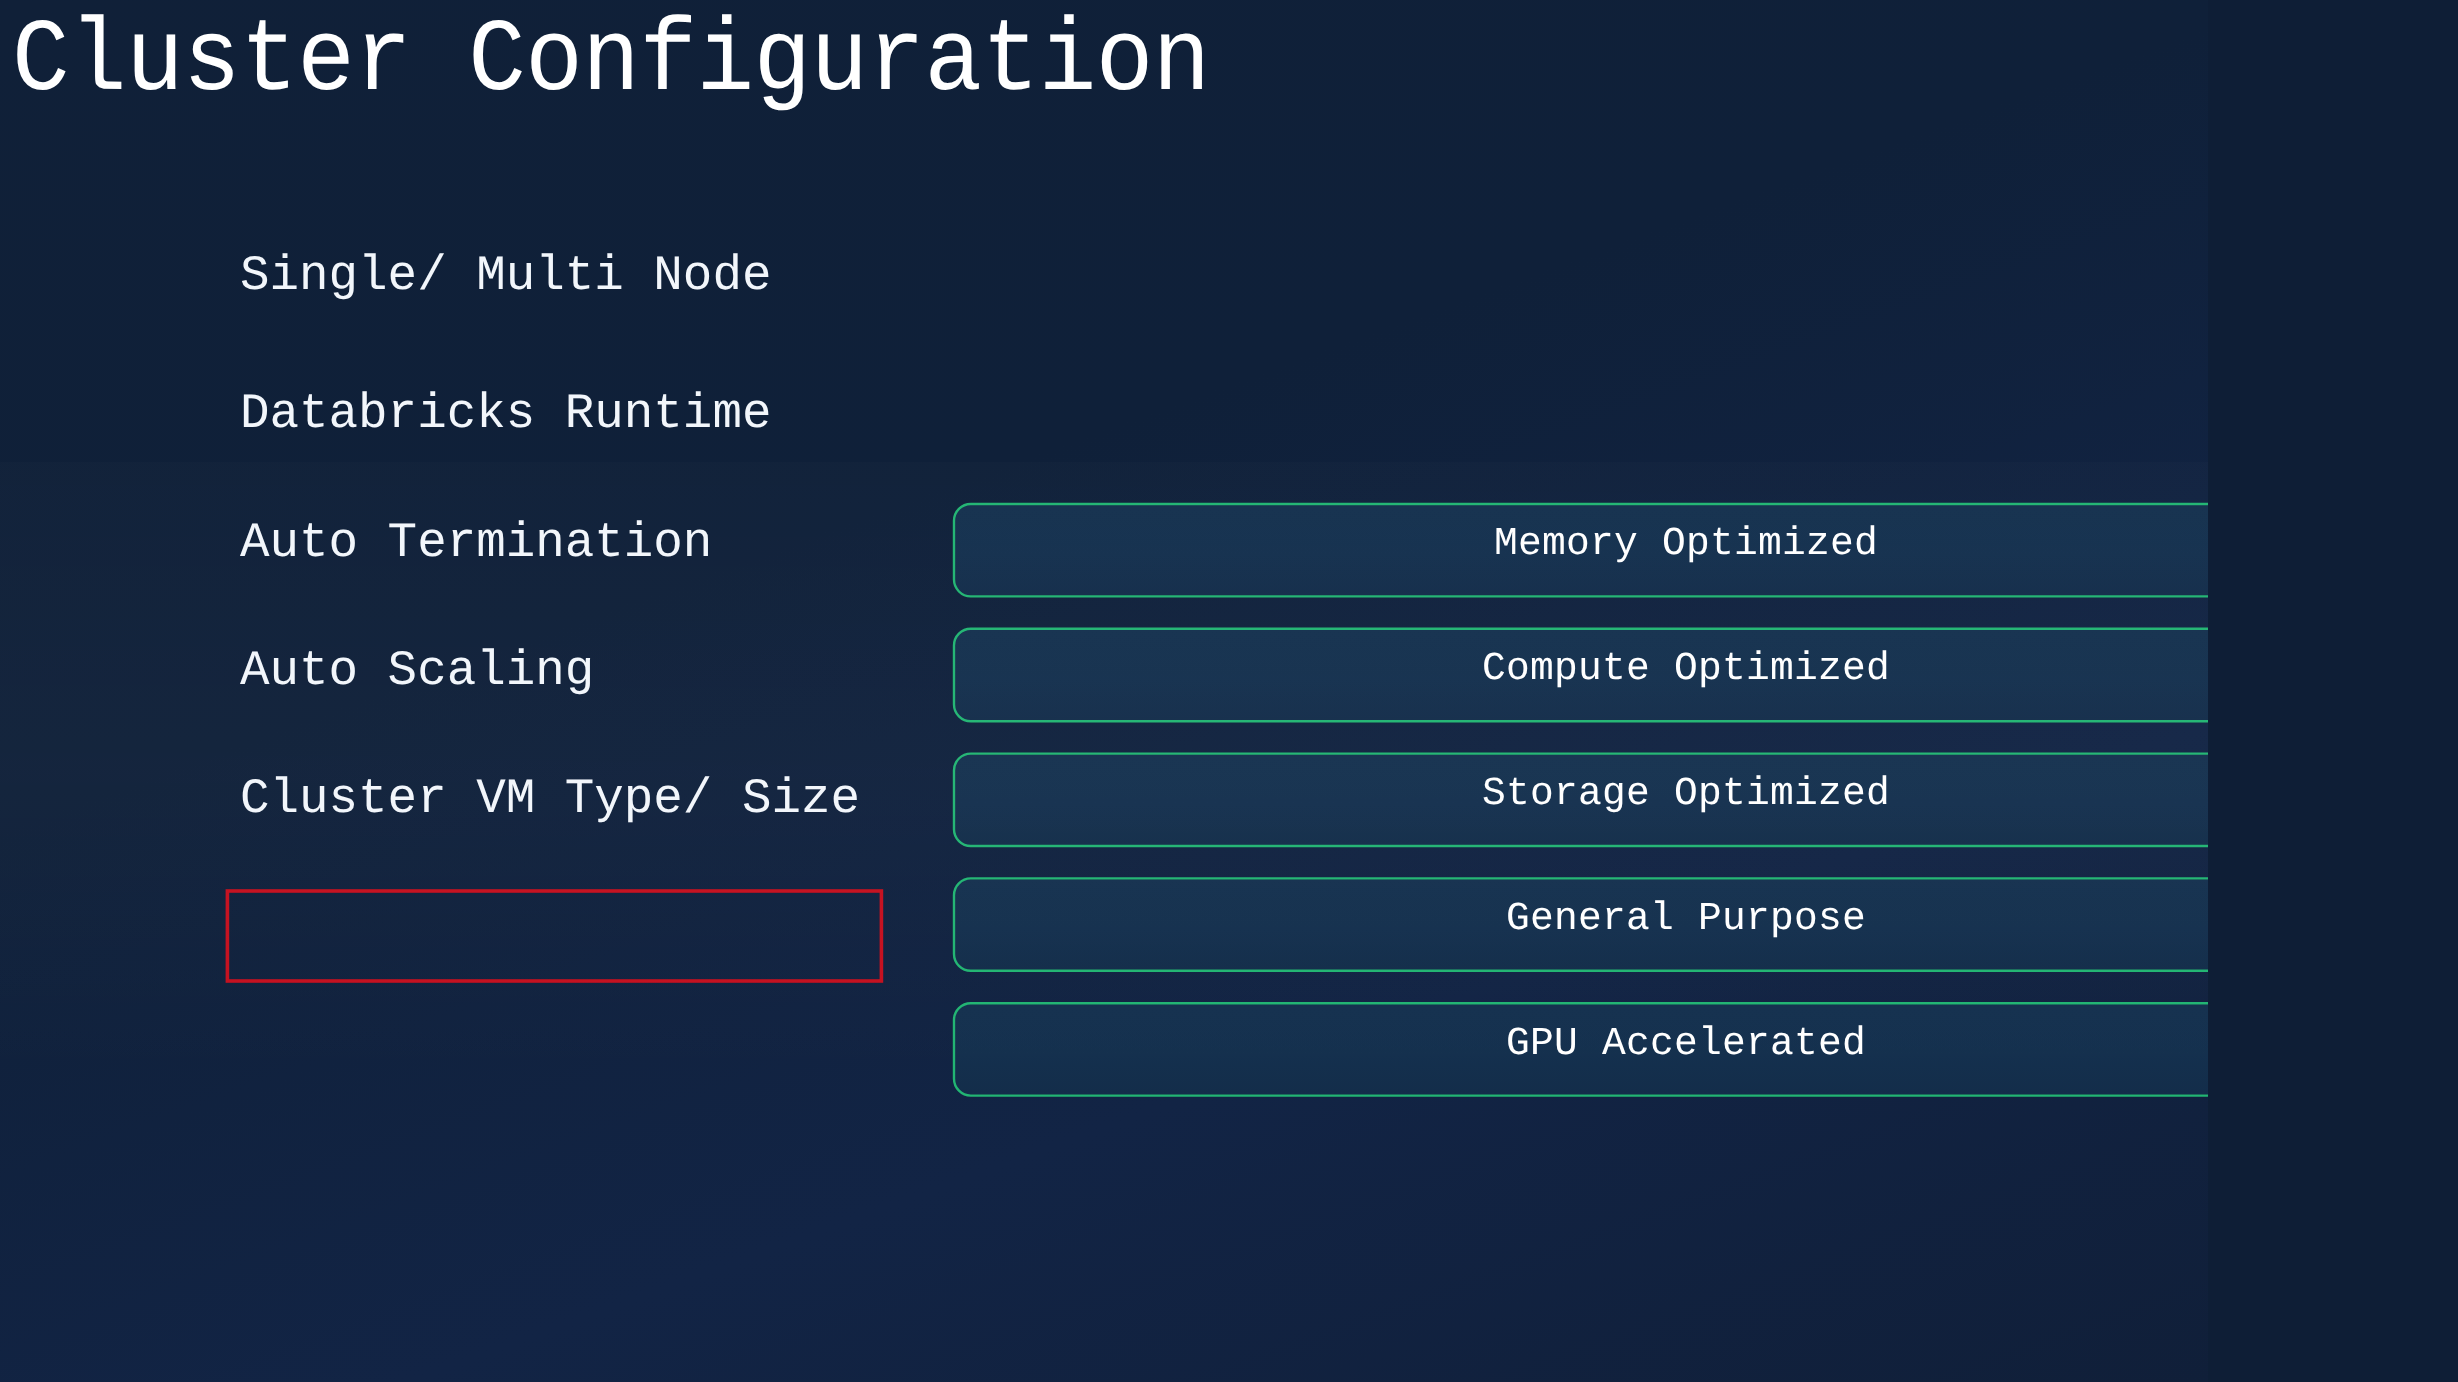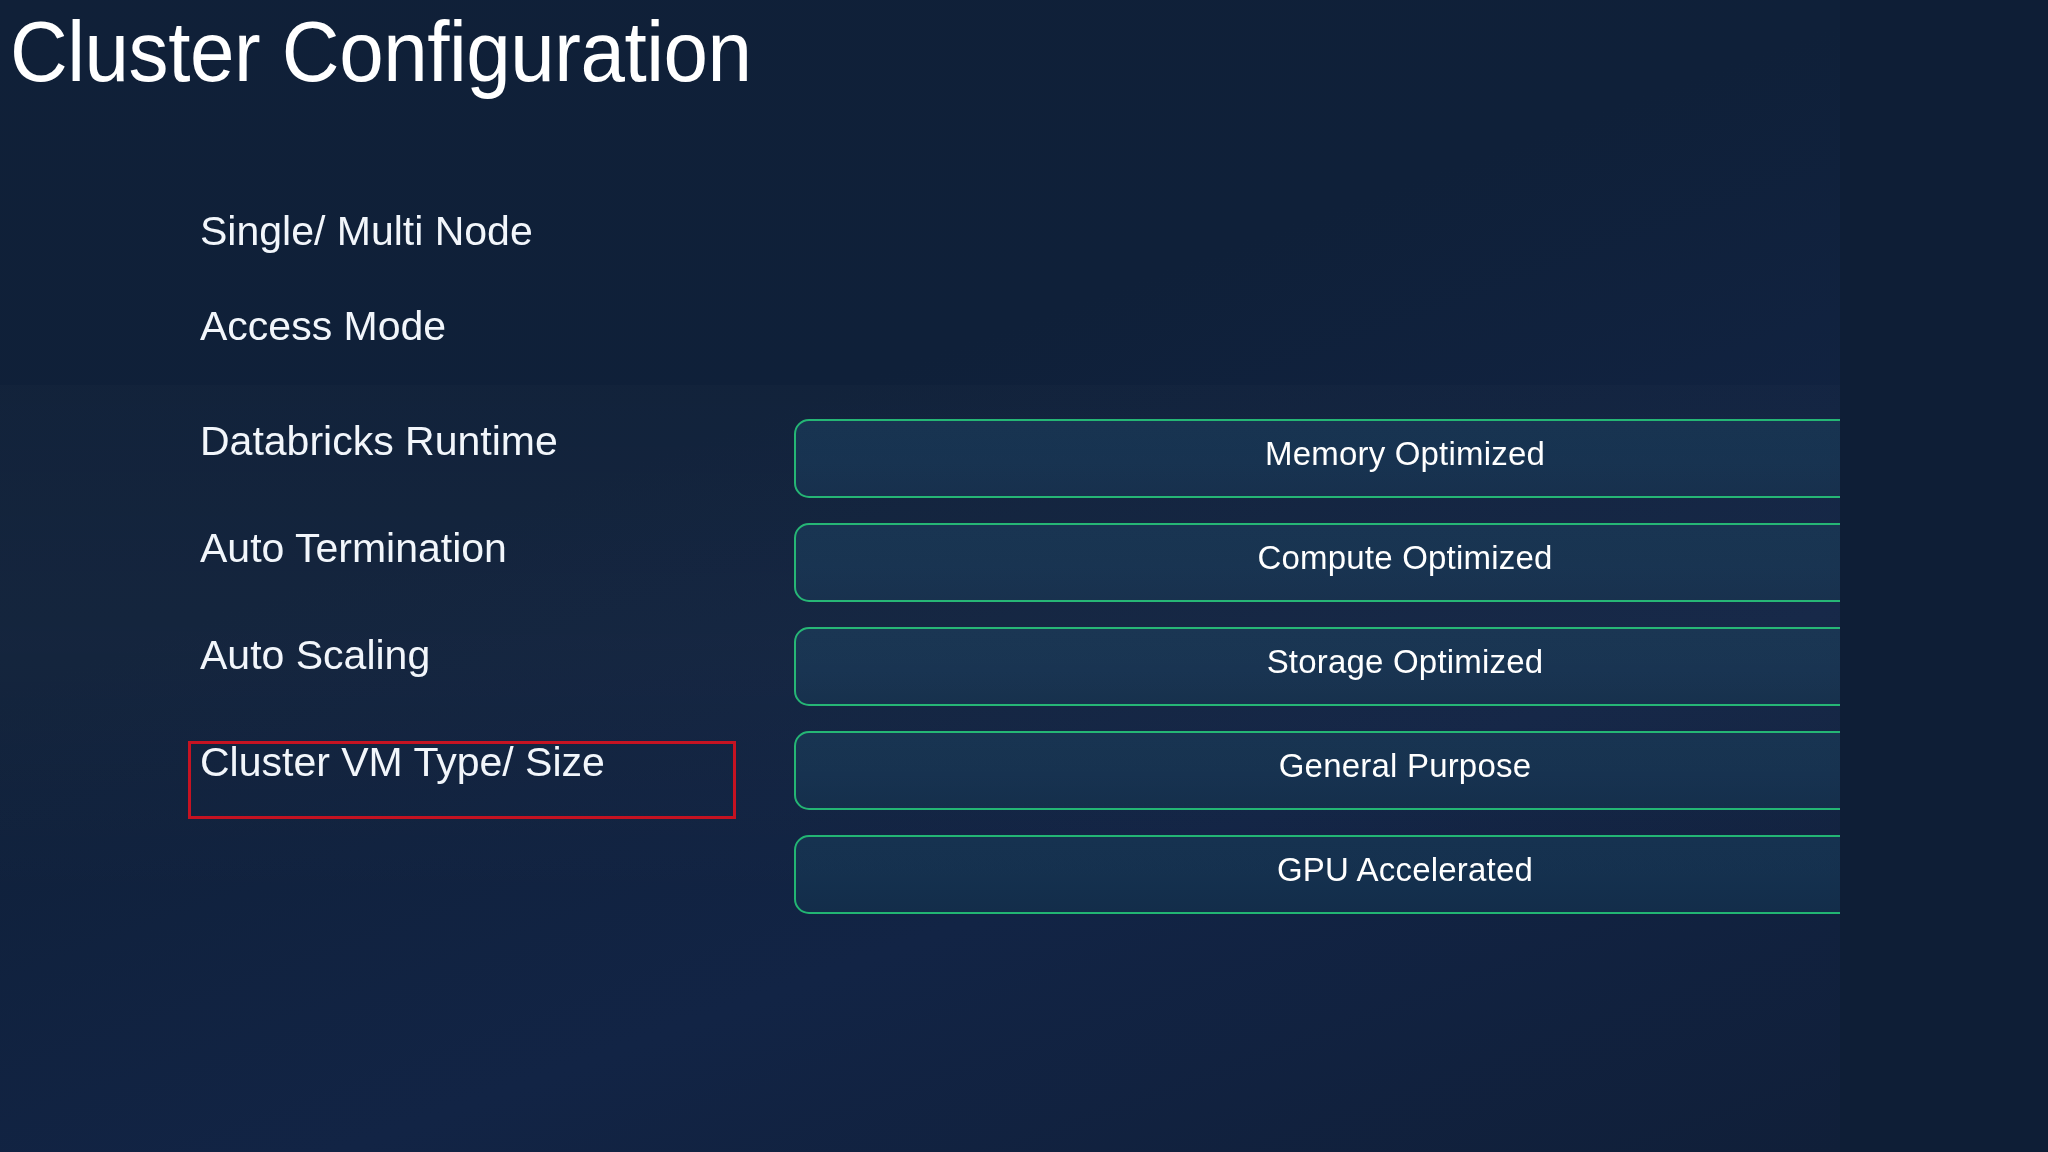--- a/index.html
+++ b/index.html
@@ -6,21 +6,21 @@
     margin: 0;
     padding: 0;
     background: #0e1e36;
   }
   #slide {
     position: relative;
     width: 1840px;
     height: 1152px;
     overflow: hidden;
     background: linear-gradient(160deg, #102038 0%, #0f2039 38%, #122445 70%, #101f39 100%);
-    font-family: Liberation Sans, sans-serif;
+    font-family: Liberation Mono, monospace;
     -webkit-font-smoothing: antialiased;
   }
 
   
   #slide::after {
     content: "";
     position: absolute;
     left: 0;
     top: 385px;
     width: 100%;
@@ -125,23 +125,20 @@
 <div id="slide">
 
   <div class="page-title">Cluster Configuration</div>
 
   <div class="option-list">
 
     <div class="option-item i0">
       <span class="option-label">Single/ Multi Node</span>
     </div>
 
-    <div class="option-item i1">
-      <span class="option-label">Access Mode</span>
-    </div>
 
     <div class="option-item i2">
       <span class="option-label">Databricks Runtime</span>
     </div>
 
     <div class="option-item i3">
       <span class="option-label">Auto Termination</span>
     </div>
 
     <div class="option-item i4">

